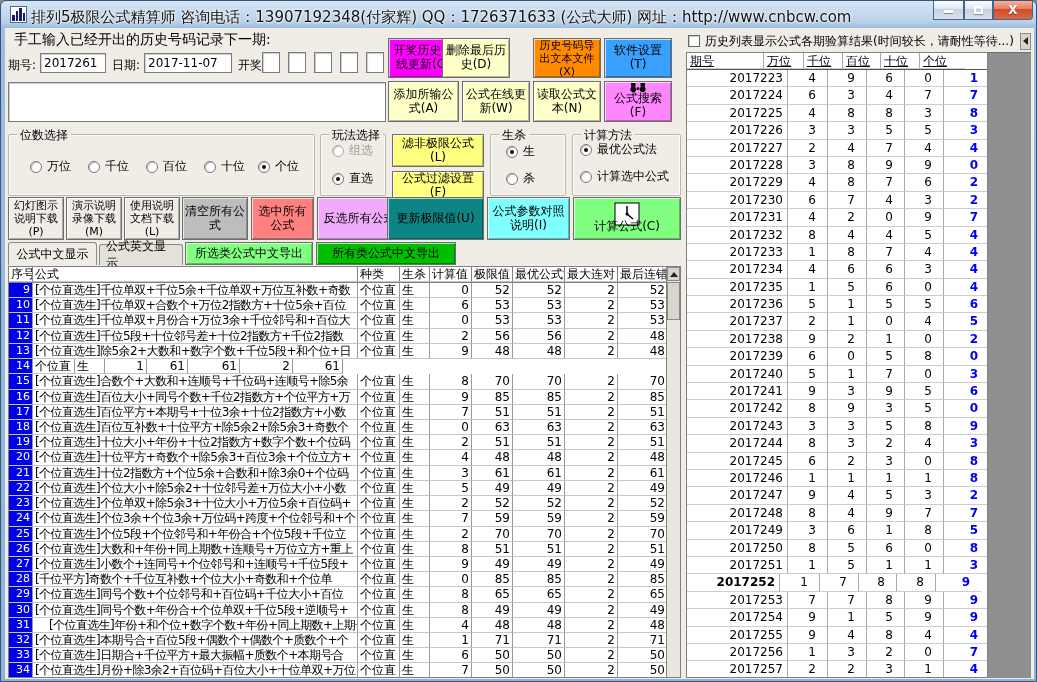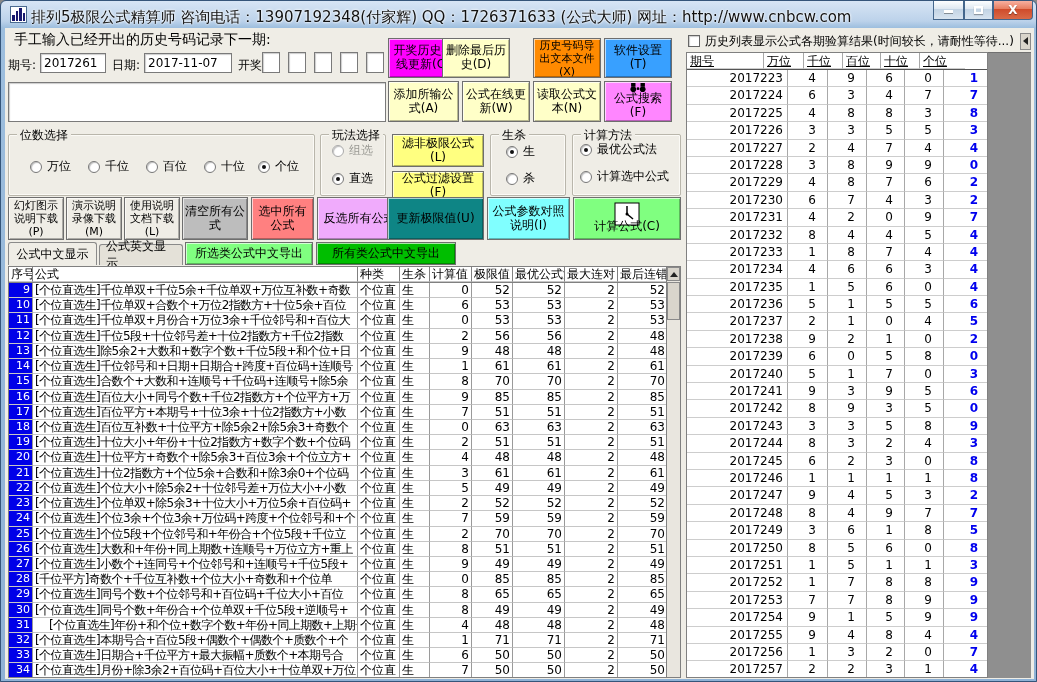--- a/index.html
+++ b/index.html
@@ -277,21 +277,20 @@
         <div class="fcell c-kind" style="width: 42px;">个位直</div>
         <div class="fcell c-ss" style="width: 30px;">生</div>
         <div class="fcell c-num" style="width: 42px;">9</div>
         <div class="fcell c-num" style="width: 41px;">48</div>
         <div class="fcell c-num" style="width: 52px;">48</div>
         <div class="fcell c-num" style="width: 53px;">2</div>
         <div class="fcell c-num" style="width: 50px;">48</div>
       </div>
       <div class="frow">
         <div class="fcell c-seq" style="width: 24px;">14</div>
-        <div class="fcell c-formula" style="width: 325px;">[个位直选生]千位邻号和+日期+日期合+跨度+百位码+连顺号</div>
         <div class="fcell c-kind" style="width: 42px;">个位直</div>
         <div class="fcell c-ss" style="width: 30px;">生</div>
         <div class="fcell c-num" style="width: 42px;">1</div>
         <div class="fcell c-num" style="width: 41px;">61</div>
         <div class="fcell c-num" style="width: 52px;">61</div>
         <div class="fcell c-num" style="width: 53px;">2</div>
         <div class="fcell c-num" style="width: 50px;">61</div>
       </div>
       <div class="frow">
         <div class="fcell c-seq" style="width: 24px;">15</div>
@@ -762,21 +761,21 @@
       </div>
       <div class="hrow">
         <div class="hcell h-period" style="width: 101px;">2017251</div>
         <div class="hcell h-digit" style="width: 40px;">1</div>
         <div class="hcell h-digit" style="width: 39px;">5</div>
         <div class="hcell h-digit" style="width: 38px;">1</div>
         <div class="hcell h-digit" style="width: 39px;">1</div>
         <div class="hcell h-digit h-ge" style="width: 45px; border-right: none;">3</div>
       </div>
       <div class="hrow">
-        <div class="hcell h-period" style="width: 101px;">2017252</div>
+        <div class="hcell h-period" style="width: 93px; font-weight: bold;">2017252</div>
         <div class="hcell h-digit" style="width: 40px;">1</div>
         <div class="hcell h-digit" style="width: 39px;">7</div>
         <div class="hcell h-digit" style="width: 38px;">8</div>
         <div class="hcell h-digit" style="width: 39px;">8</div>
         <div class="hcell h-digit h-ge" style="width: 45px; border-right: none;">9</div>
       </div>
       <div class="hrow">
         <div class="hcell h-period" style="width: 101px;">2017253</div>
         <div class="hcell h-digit" style="width: 40px;">7</div>
         <div class="hcell h-digit" style="width: 39px;">7</div>

